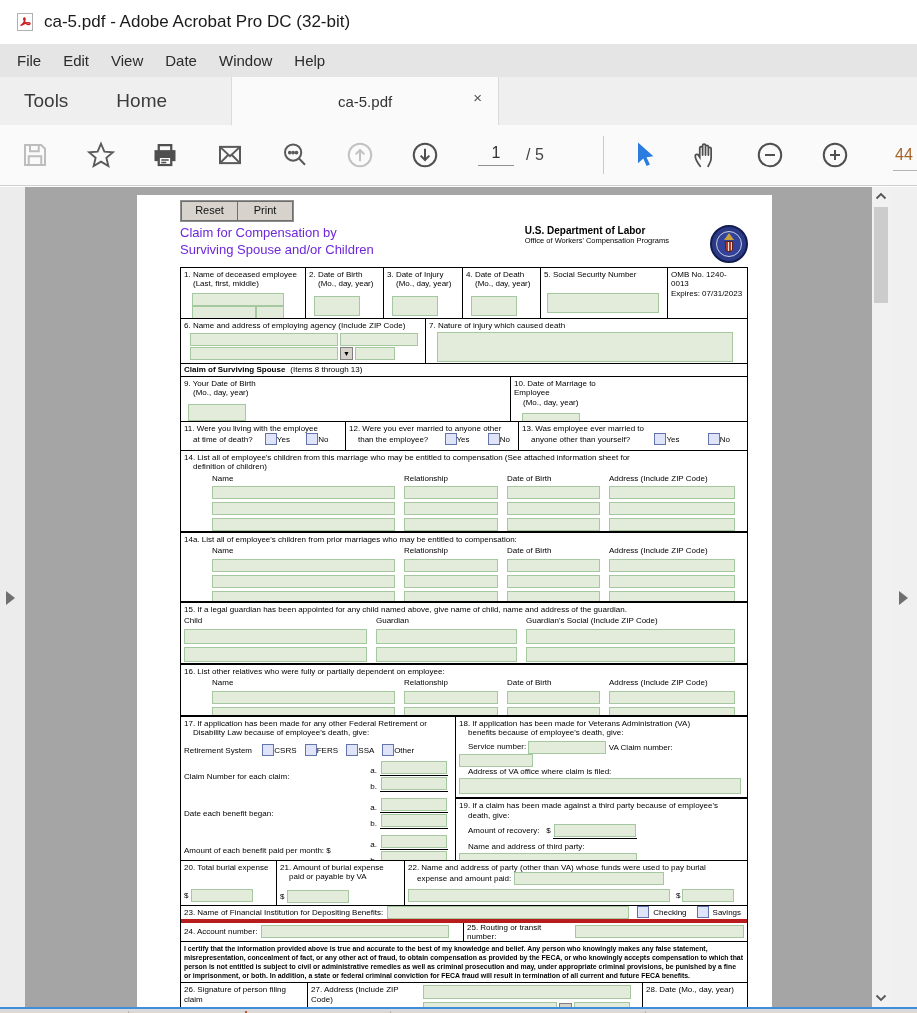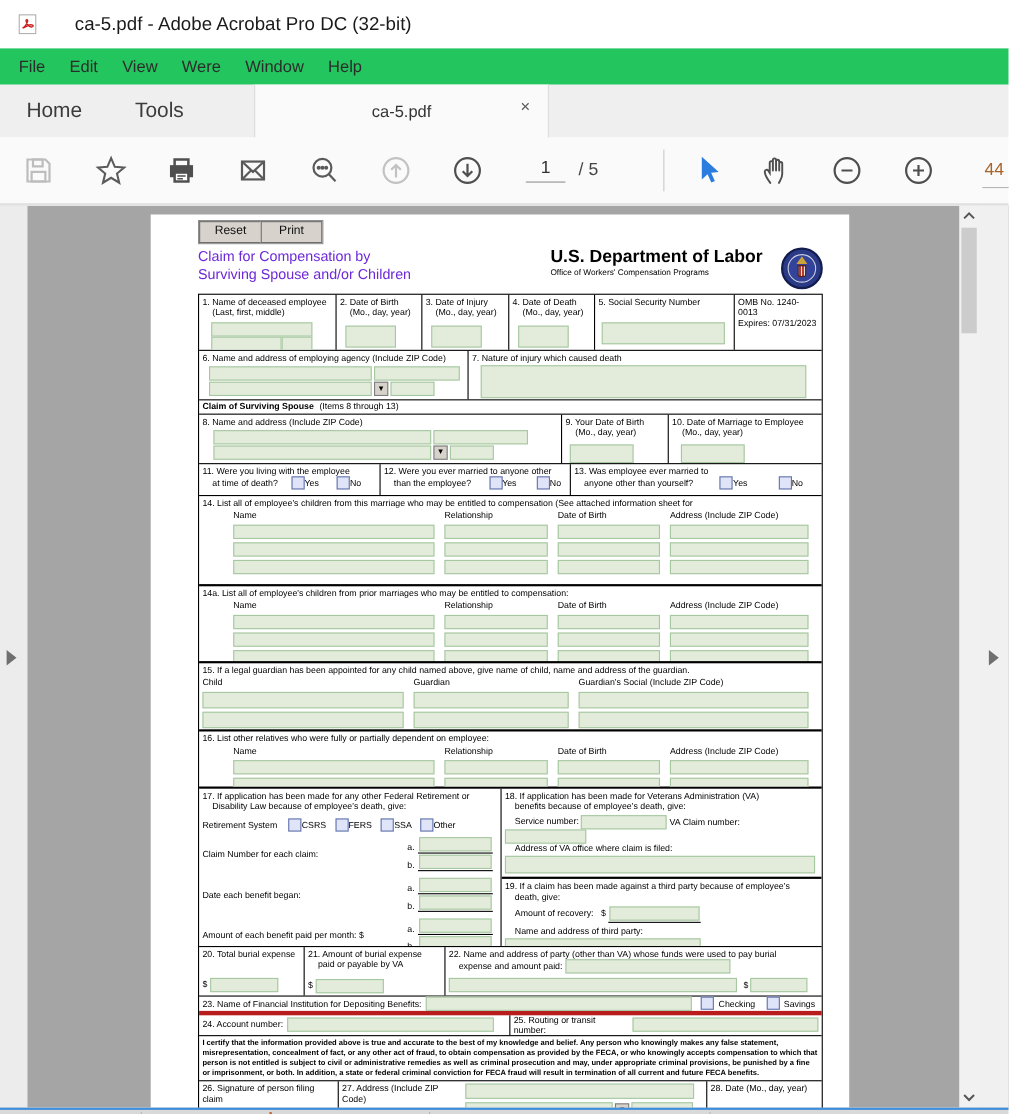--- a/index.html
+++ b/index.html
@@ -1,22 +1,22 @@
 <!DOCTYPE html>
 <html><head>
 <meta charset="utf-8">
 <style>
 * { box-sizing: border-box; margin: 0; padding: 0; }
 html,body { width:917px; height:1013px; overflow:hidden; }
 body { font-family:"Liberation Sans","DejaVu Sans",sans-serif; background:#fff; position:relative; color:#222; }
 
 
-.titlebar { height:44px; display:flex; align-items:center; padding-left:15px; background:#fff;gap:24px; }
+.titlebar { height:44px; display:flex; align-items:center; padding-left:15px; background:#fff; }
 .titlebar .ttl { font-size:17px; color:#1a1a1a; margin-left:9px; }
-.menubar { height:33px; display:flex; align-items:center; padding-left:6px; background:#22c55e; }
+.menubar { height:33px; display:flex; align-items:center; padding-left:6px; background:#e5e5e5; }
 .menu-item { font-size:15px; color:#2b2b2b; padding:4px 11px; cursor:default; }
 .tabbar { height:48px; background:#efefef; display:flex; align-items:stretch; }
 .tab-static { font-size:19px; color:#3c3c3c; display:flex; align-items:center; padding:0 24px; }
 .doc-tab { width:268px; margin-left:40px; background:#fafafa; border-left:1px solid #dadada; border-right:1px solid #dadada; display:flex; align-items:center; justify-content:center; position:relative; }
 .doc-tab .fname { font-size:15px; color:#333; }
 .doc-tab .closex { position:absolute; right:16px; top:13px; font-size:15px; color:#555; line-height:1; }
 .toolbar { height:61px; background:#fafafa; border-bottom:1px solid #cfcfcf; position:relative; }
 .tbi { position:absolute; top:15px; width:30px; height:30px; }
 .pagebox { position:absolute; left:478px; top:144px; width:36px; text-align:center; font-size:16px; color:#333; border-bottom:1px solid #909090; padding-bottom:3px; }
 .pageof { position:absolute; left:526px; top:146px; font-size:16px; color:#444; }
@@ -37,21 +37,21 @@
 
 .page { position:absolute; left:137px; top:8px; width:635px; height:812px; background:#fff; }
 .form { position:absolute; left:43px; top:5px; width:568px; font-size:8px; line-height:1.18; color:#000; }
 
 .btnbox { display:inline-flex; border:1px solid #8f8f8f; padding:0; margin-bottom:2px; }
 .fbtn { font-size:11px; color:#111; background:#d7d3cc; border:1px solid #6e6e6e; border-right-width:0; padding:2px 0 3px; width:56px; text-align:center; }
 .fbtn:last-child { border-right-width:1px; }
 .hdrrow { display:flex; justify-content:space-between; margin:1px 0 4px; }
 .titleblock { font-size:13px; line-height:1.3; color:#6d28d9; }
 .deptblock { margin-left:120px; }
-.dept { font-weight:bold; font-size:16px; }
+.dept { font-weight:bold; font-size:10px; }
 .office { font-size:7.5px; }
 .seal { width:38px; height:38px; border-radius:50%; background:#2b3a86; border:2px solid #131c4e; position:relative; margin-left:10px; }
 .seal .inner { position:absolute; left:4px; top:4px; width:26px; height:26px; border-radius:50%; background:#33439b; border:1px solid #c9cede; }
 .seal .eagle { position:absolute; left:12px; top:6px; width:0; height:0; border-left:5px solid transparent; border-right:5px solid transparent; border-bottom:7px solid #caa438; }
 .seal .shield { position:absolute; left:13px; top:14px; width:8px; height:11px; background:repeating-linear-gradient(90deg,#b23a2e 0 2px,#e8e2d4 2px 3px); border:1px solid #5c1f18; border-radius:0 0 3px 3px; }
 
 .tbl { border:1px solid #000; }
 .row { display:grid; border-bottom:1px solid #000; }
 .row.b2 { border-bottom-width:2px; }
 .cell { border-right:1px solid #000; padding:2px 3px; position:relative; overflow:hidden; }
@@ -105,28 +105,28 @@
         <path d="M5.5 13.5 c2.2-.6 4.2-4.2 4.6-6.2 .3-1.6-1.6-1.9-1.4-.2 .3 2.6 3.5 6.6 6 5 1.3-.9-.8-1.9-2.7-1.4-2 .5-4.5 2.2-6.5 2.8z" fill="none" stroke="#cc1f1f" stroke-width="1.3"></path>
       </svg>
   </span>
   <span class="ttl">ca-5.pdf - Adobe Acrobat Pro DC (32-bit)</span>
 </div>
 
 <div class="menubar">
   <span class="menu-item">File</span>
   <span class="menu-item">Edit</span>
   <span class="menu-item">View</span>
-  <span class="menu-item">Were</span>
+  <span class="menu-item">Date</span>
   <span class="menu-item">Window</span>
   <span class="menu-item">Help</span>
 </div>
 
 <div class="tabbar">
+  <div class="tab-static">Tools</div>
   <div class="tab-static">Home</div>
-  <div class="tab-static">Tools</div>
   <div class="doc-tab">
     <span class="fname">ca-5.pdf</span>
     <span class="closex">×</span>
   </div>
 </div>
 
 <div class="toolbar">
   <span class="tbi" style="left:20px">
     <svg width="30" height="30" viewBox="0 0 24 24" fill="none" stroke="#bdbdbd" stroke-width="1.6">
         <path d="M4 4 h13 l3 3 v13 h-16 z"></path>
@@ -287,32 +287,20 @@
           </div>
         </div>
 
         <div class="rsp">
           <span class="bold">Claim of Surviving Spouse</span>
           <span>(Items 8 through 13)</span>
         </div>
 
         <div class="row r3">
           <div class="cell">
-            <div>8. Name and address (Include ZIP Code)</div>
-            <div class="girow" style="margin:3px 0 1px 10px">
-                <span class="gi" style="width:198px"></span>
-                <span class="gi" style="width:86px"></span>
-              </div>
-            <div class="girow" style="margin-left:10px">
-                <span class="gi" style="width:198px"></span>
-                <span class="dd">▼</span>
-                <span class="gi" style="width:40px"></span>
-              </div>
-          </div>
-          <div class="cell">
             <div>9. Your Date of Birth</div>
             <div class="ind">(Mo., day, year)</div>
             <span class="gi" style="width:58px;height:17px;margin:6px 0 0 4px"></span>
           </div>
           <div class="cell last">
             <div>10. Date of Marriage to Employee</div>
             <div class="ind">(Mo., day, year)</div>
             <span class="gi" style="width:58px;height:17px;margin:6px 0 0 8px"></span>
           </div>
         </div>
@@ -337,20 +325,21 @@
             <div class="ind"><span>anyone other than yourself?</span>
               <span class="cb" style="margin-left:22px"></span><span>Yes</span>
               <span class="cb" style="margin-left:26px"></span><span>No</span>
             </div>
           </div>
         </div>
 
         <div class="row b2" style="grid-template-columns:auto">
           <div class="cell last" style="height:80px">
             <div>14. List all of employee's children from this marriage who may be entitled to compensation (See attached information sheet for</div>
+            <div class="ind">definition of children)</div>
             <div class="cols4 colhead">
               <span>Name</span>
               <span>Relationship</span>
               <span>Date of Birth</span>
               <span>Address (Include ZIP Code)</span>
             </div>
             <div class="cols4">
                 <span class="gi"></span>
                 <span class="gi"></span>
                 <span class="gi"></span>

